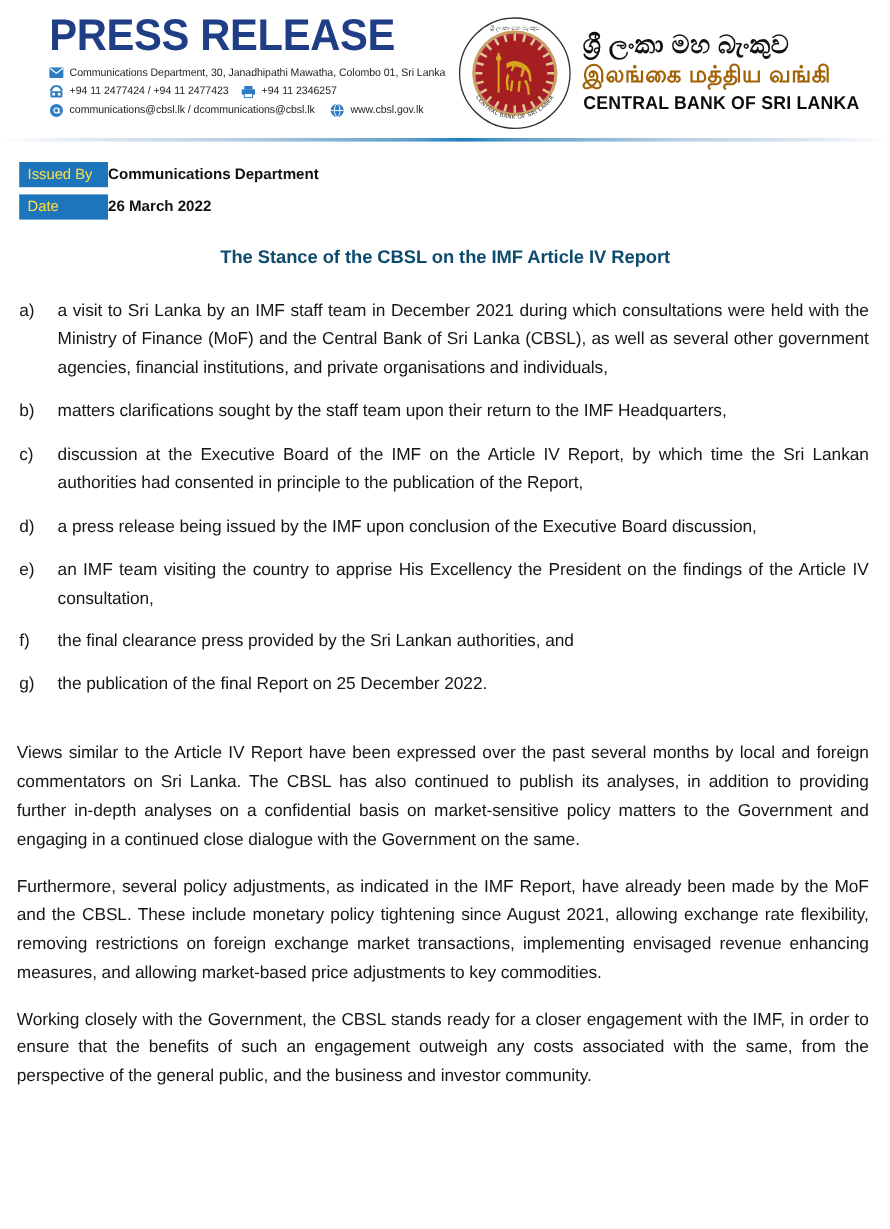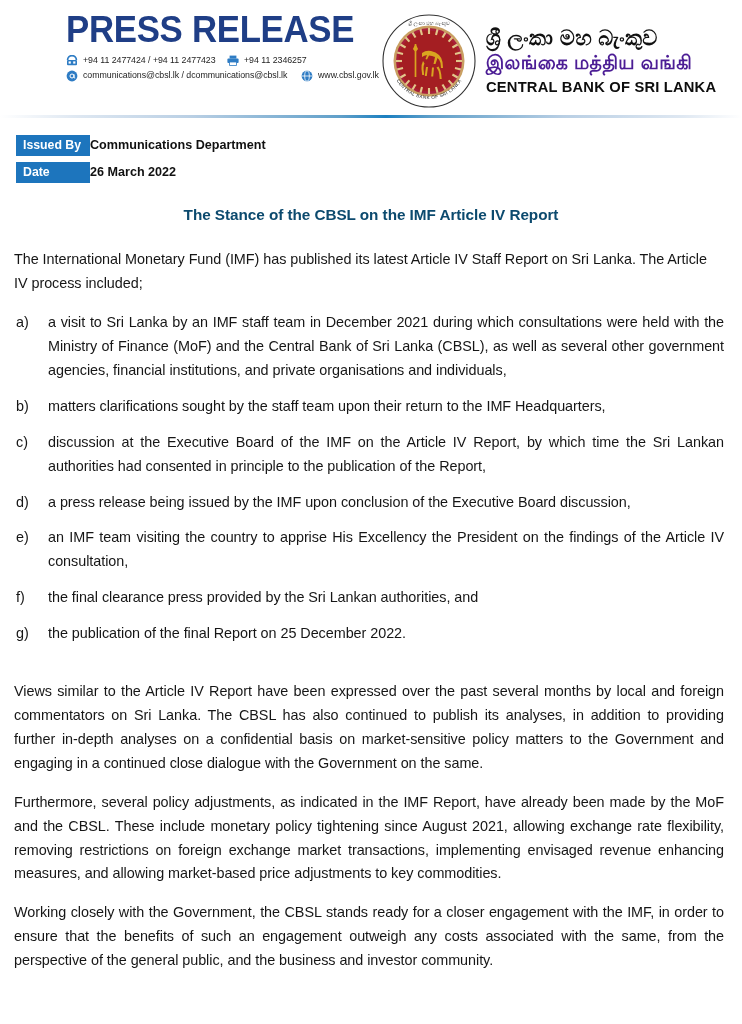--- a/index.html
+++ b/index.html
@@ -83,21 +83,21 @@
     font-size: 21px;
     font-weight: bold;
     color: #111;
     line-height: 1.18;
     white-space: nowrap;
     letter-spacing: 0.4px;
   }
   .bank-name-ta {
     font-size: 19px;
     font-weight: bold;
-    color: #4c1d95;
+    color: #a16207;
     line-height: 1.22;
     white-space: nowrap;
     letter-spacing: 0.4px;
   }
   .bank-name-en {
     font-size: 15.5px;
     font-weight: bold;
     color: #0d0d0d;
     letter-spacing: 0.2px;
     line-height: 1.3;
@@ -123,23 +123,23 @@
     margin: 17px 0 0 16px;
   }
   .meta-row {
     display: flex;
     align-items: center;
     margin-bottom: 6px;
   }
   .meta-label {
     width: 74px;
     background: #1D75BD;
-    color: #ffffff;
+    color: #fde047;
     font-size: 12.3px;
-    font-weight: bold;
+    font-weight: normal;
     padding: 3px 7px 4px 7px;
     line-height: 1.15;
     flex: 0 0 auto;
   }
   .meta-value {
     font-size: 12.6px;
     font-weight: bold;
     color: #111;
     line-height: 1.15;
   }
@@ -191,20 +191,29 @@
 </head>
 <body>
 
 <div class="header">
 
   <div class="header-left">
     <div class="press-release-title">PRESS RELEASE</div>
 
     <div class="contact-lines">
 
+      <div class="contact-line">
+        <span class="ico">
+          <svg width="12" height="9" viewBox="0 0 12 9">
+            <rect x="0" y="0" width="12" height="9" rx="1" fill="#2E7CC4"></rect>
+            <path d="M0.6 0.9 L6 5 L11.4 0.9" stroke="#ffffff" stroke-width="1" fill="none"></path>
+          </svg>
+        </span>
+        <span class="txt">Communications Department, 30, Janadhipathi Mawatha, Colombo 01, Sri Lanka</span>
+      </div>
 
       <div class="contact-line">
         <span class="ico">
           <svg width="12" height="11" viewBox="0 0 12 11">
             <rect x="1" y="5" width="10" height="5.2" rx="1" fill="#2E7CC4"></rect>
             <path d="M1.6 5 A4.4 4.4 0 0 1 10.4 5" stroke="#2E7CC4" stroke-width="1.7" fill="none"></path>
             <rect x="2.6" y="6.4" width="2.2" height="2.2" fill="#ffffff"></rect>
             <rect x="7.2" y="6.4" width="2.2" height="2.2" fill="#ffffff"></rect>
           </svg>
         </span>
@@ -313,21 +322,20 @@
   <div class="meta-row">
     <div class="meta-label">Date</div>
     <div class="meta-value">26 March 2022</div>
   </div>
 </div>
 
 <div class="doc-title">The Stance of the CBSL on the IMF Article IV Report</div>
 
 <div class="content">
 
-  <p class="body-text">The International Monetary Fund (IMF) has published its latest Article IV Staff Report on Sri Lanka. The Article IV process included;</p>
 
   <div class="list">
 
     <div class="list-item">
       <span class="list-marker">a)</span>
       <span class="list-body justify">a visit to Sri Lanka by an IMF staff team in December 2021 during which consultations were held with the Ministry of Finance (MoF) and the Central Bank of Sri Lanka (CBSL), as well as several other government agencies, financial institutions, and private organisations and individuals,</span>
     </div>
 
     <div class="list-item">
       <span class="list-marker">b)</span>

